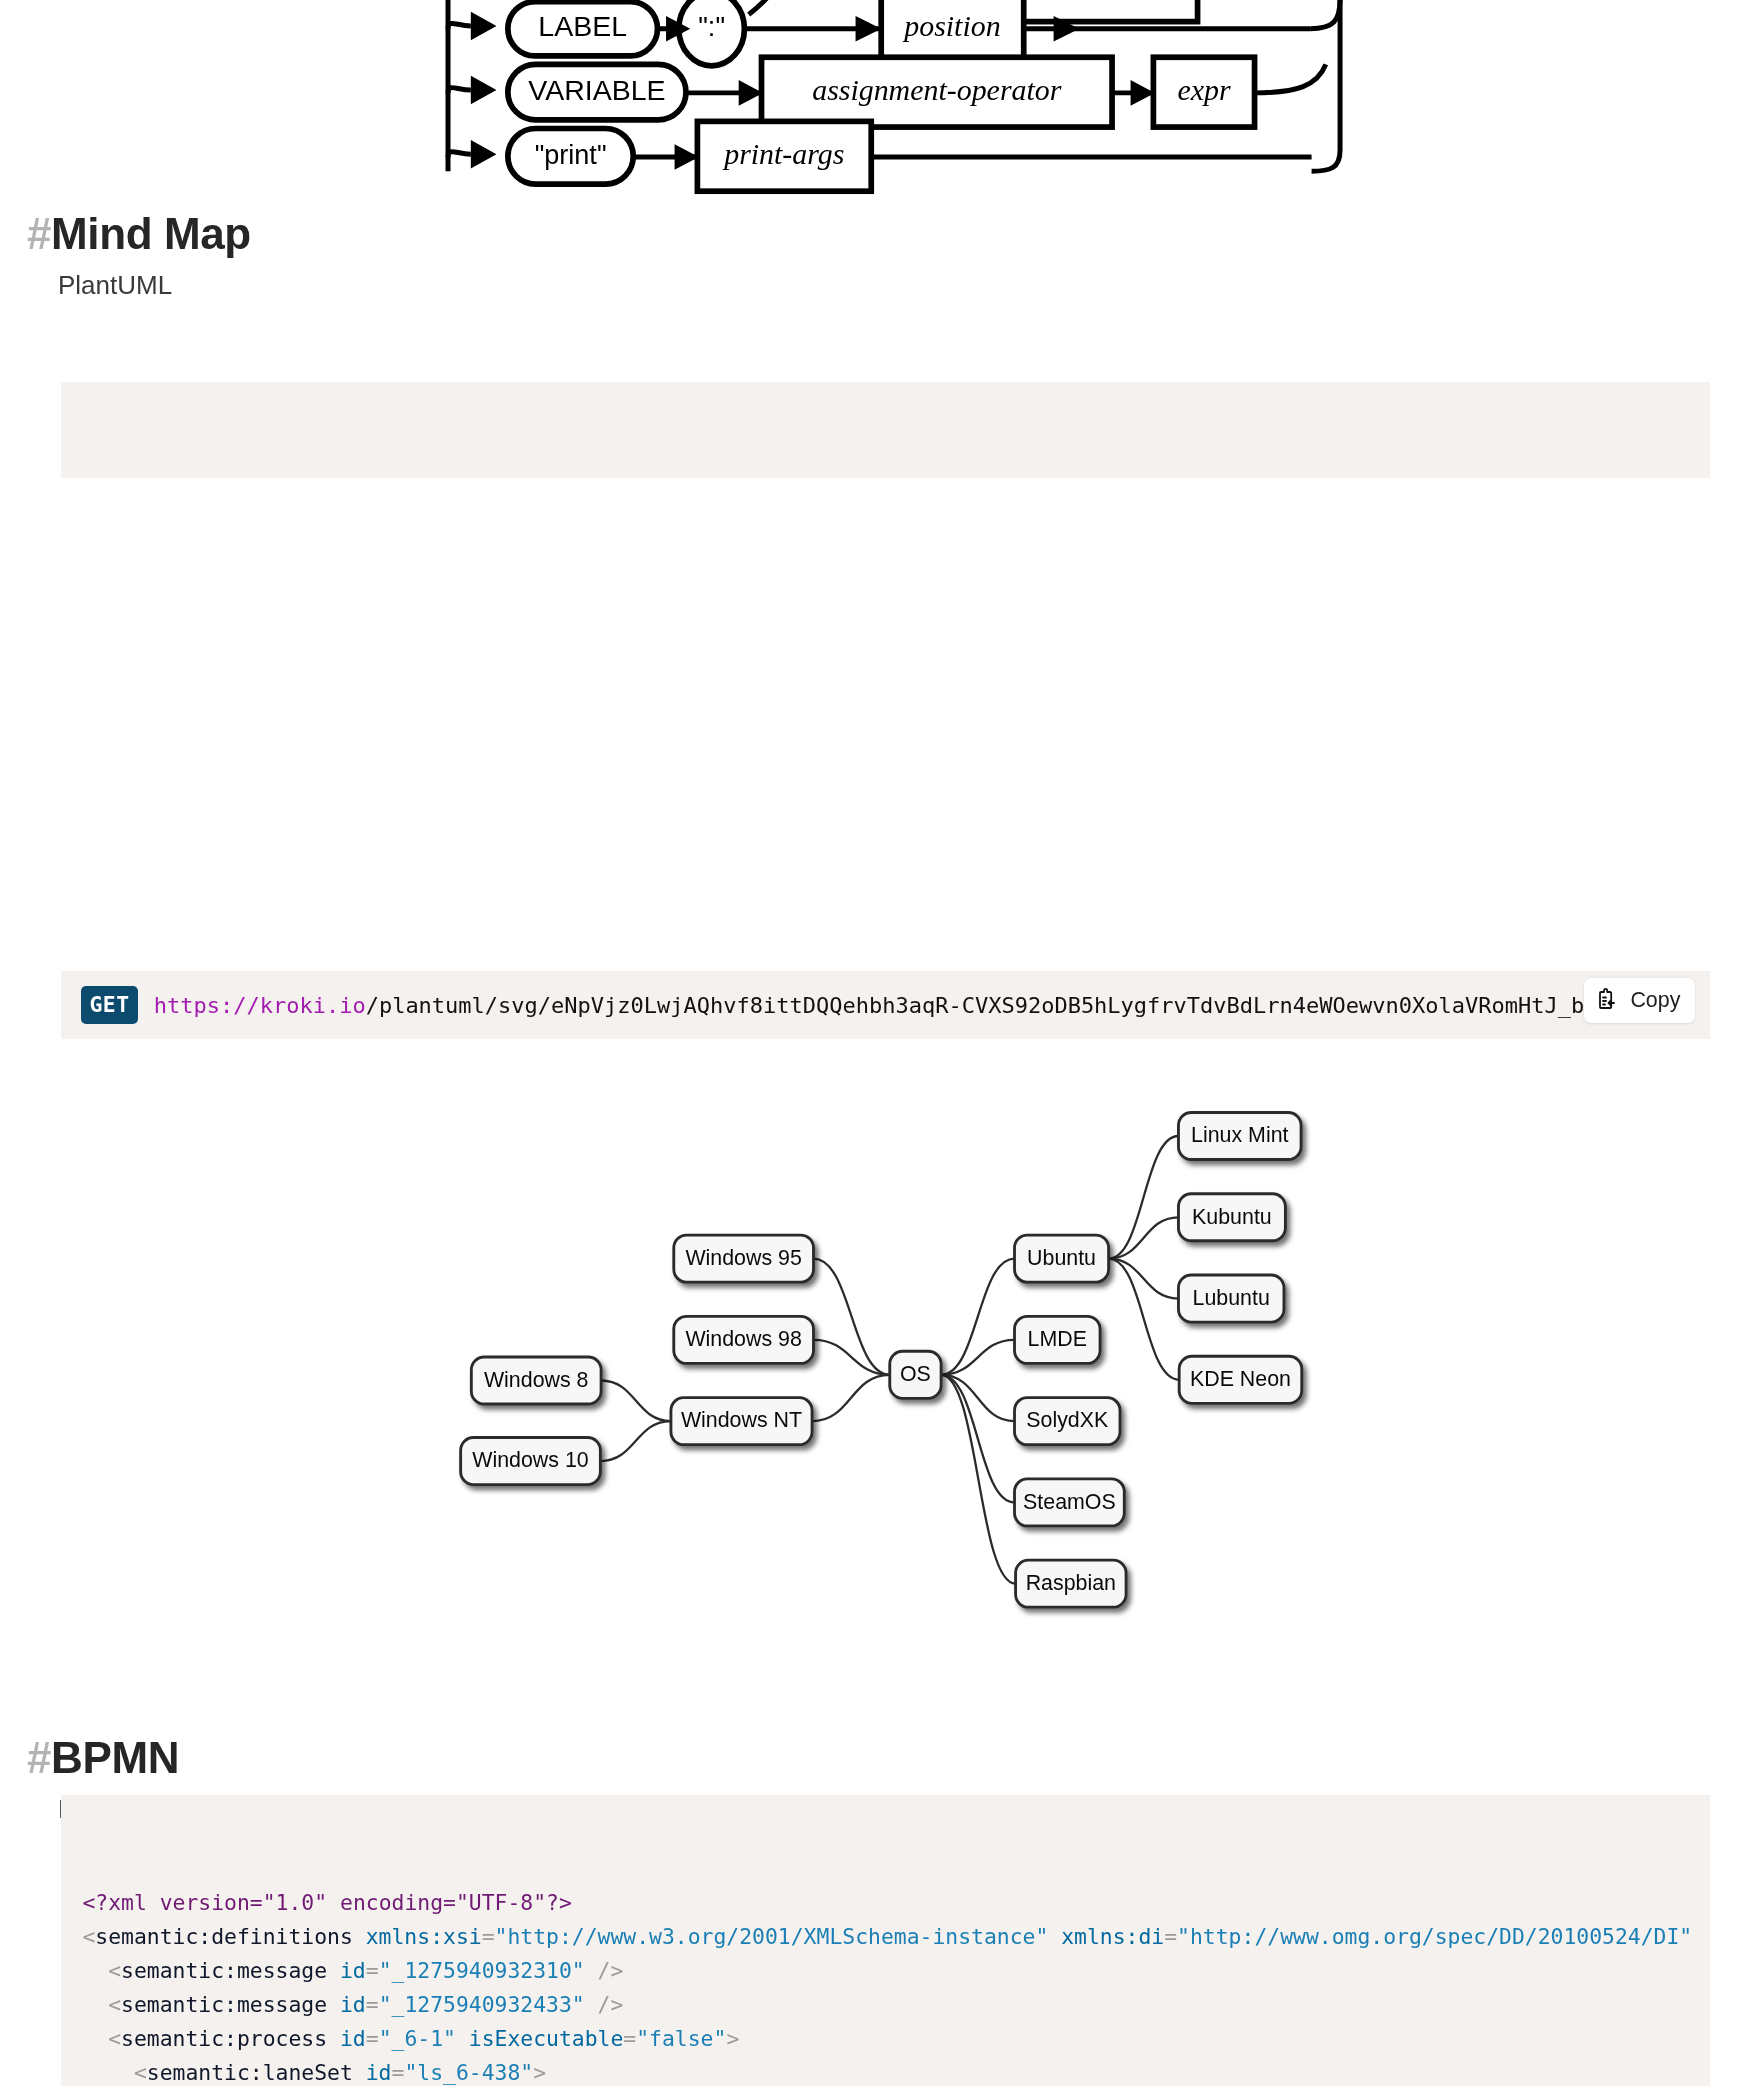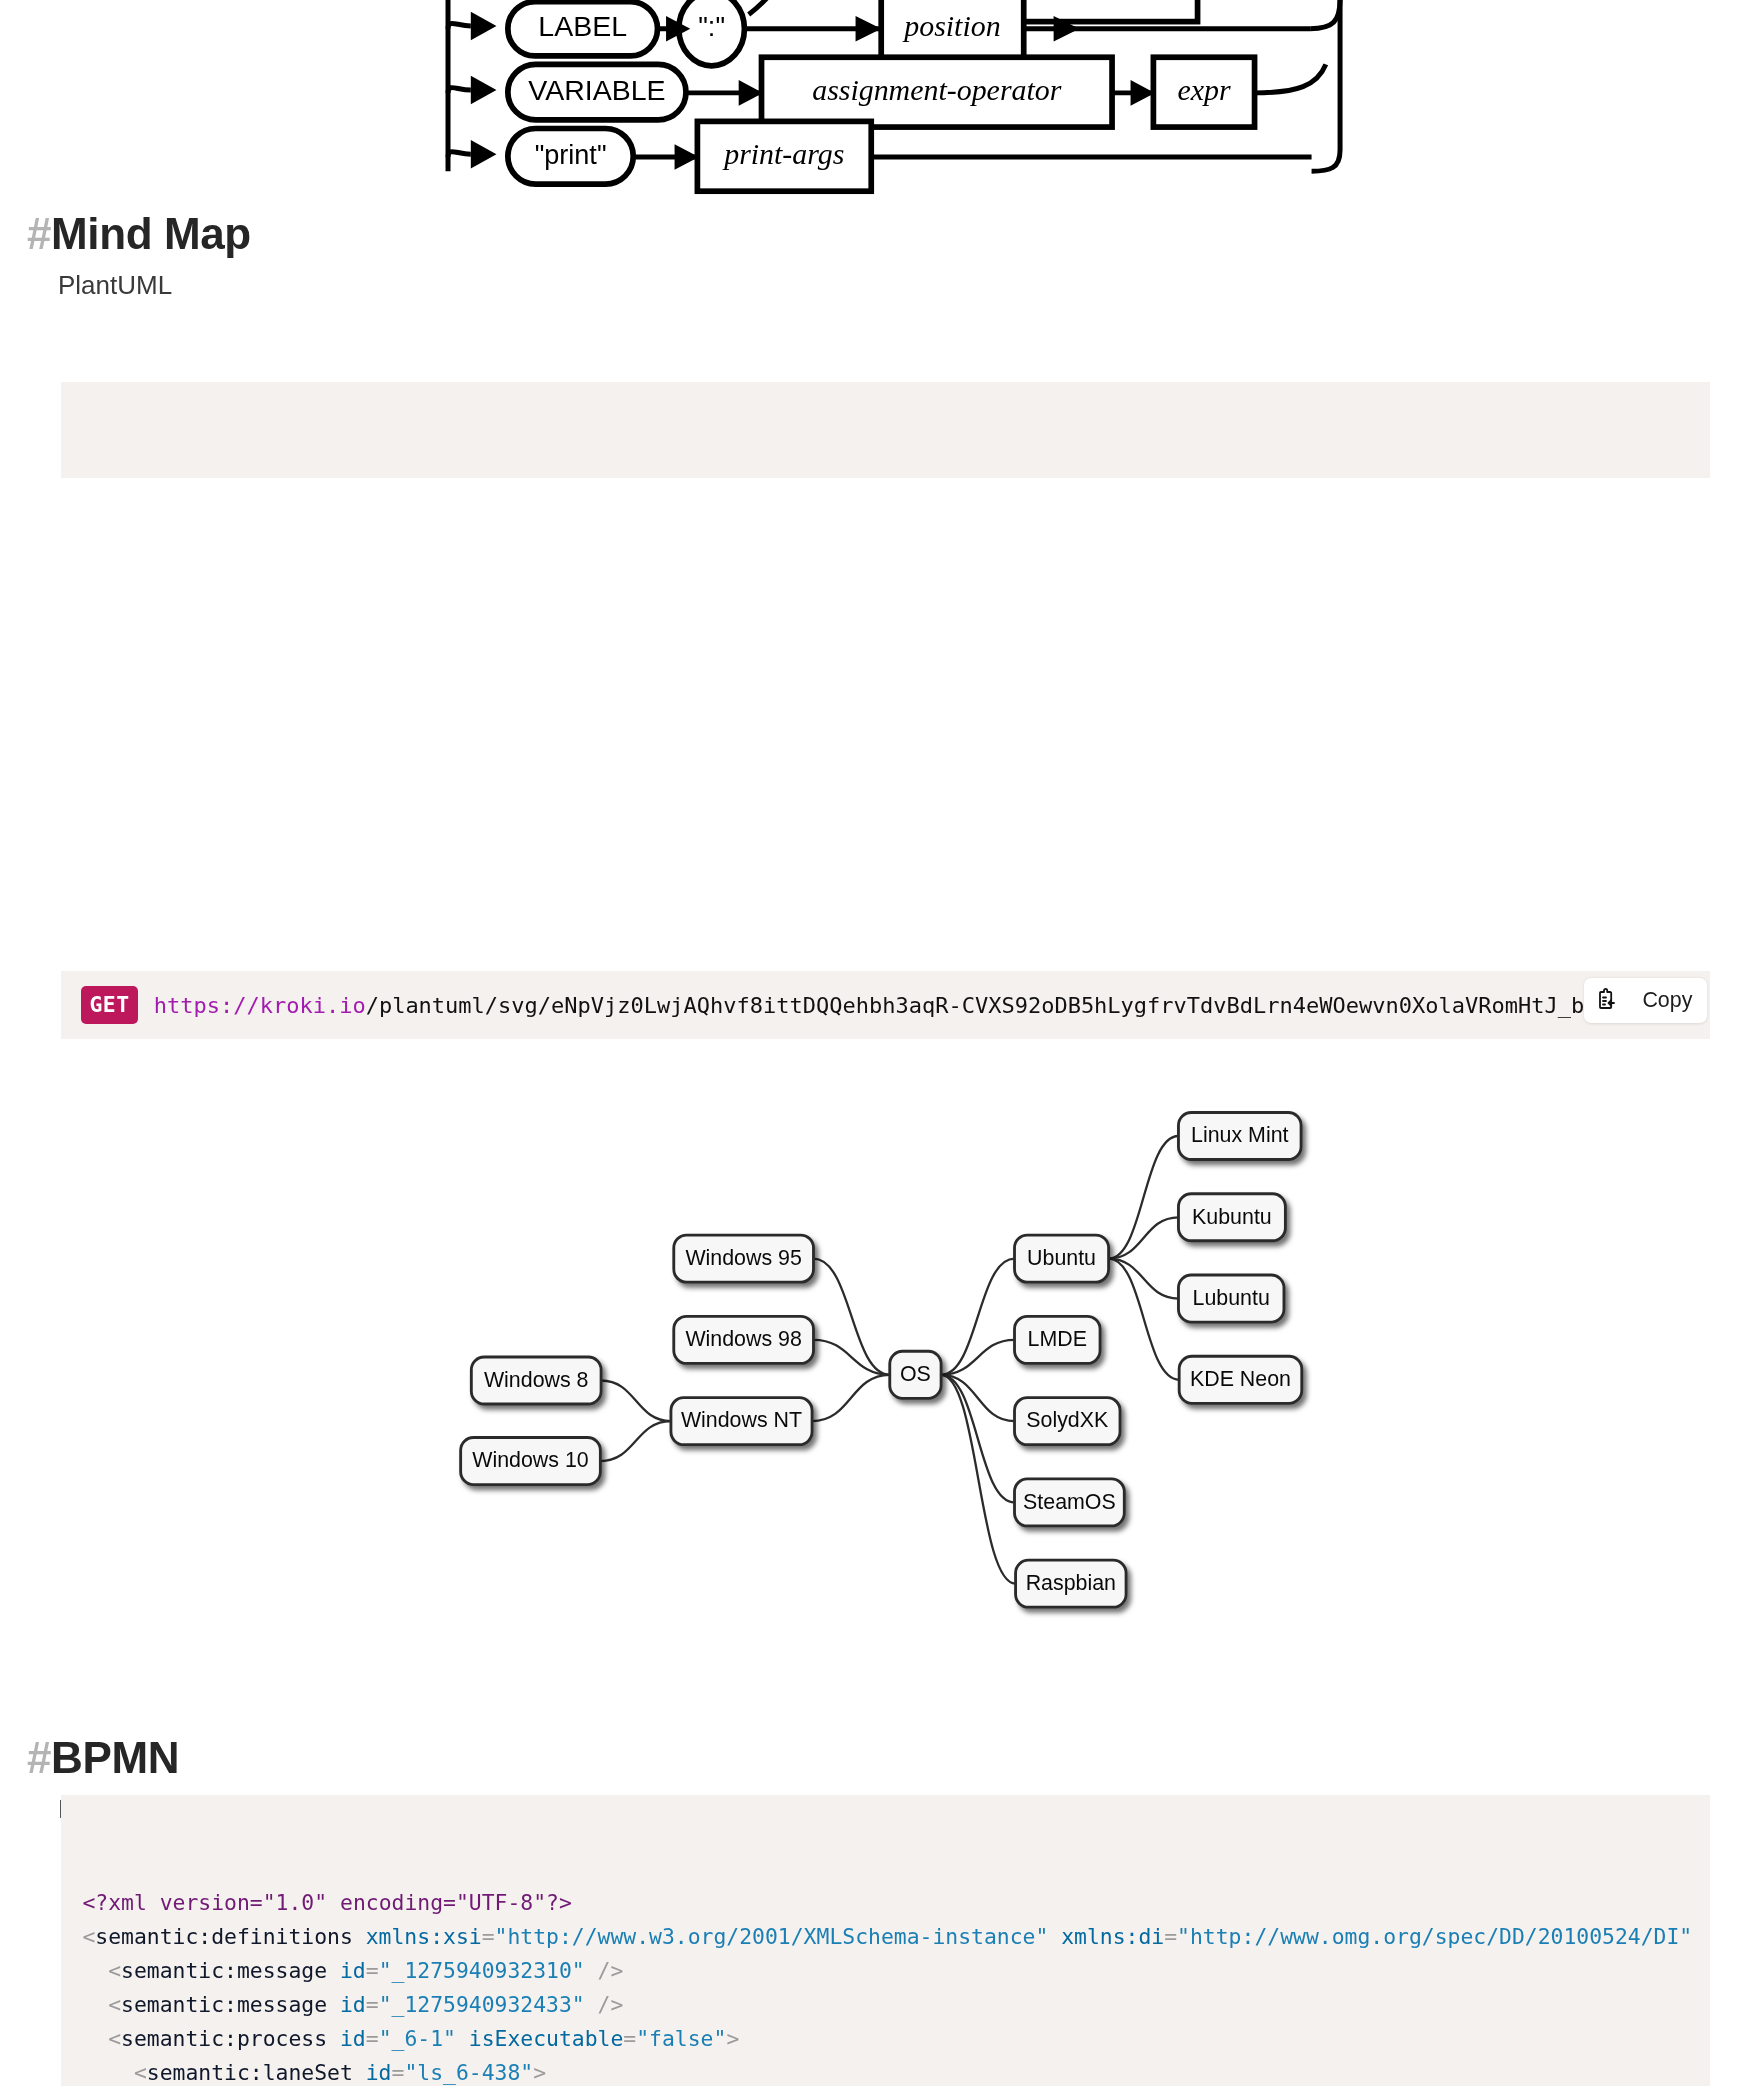--- a/index.html
+++ b/index.html
@@ -67,21 +67,21 @@
   .url-row {
     position: absolute;
     background: #f5f1ee;
     overflow: hidden;
     display: flex;
     align-items: center;
   }
   .get-badge {
     flex: 0 0 auto;
     margin-left: 20px;
-    background: #be185d;
+    background: #0c4a6e;
     color: #ffffff;
     font-family: "DejaVu Sans Mono", monospace;
     font-weight: bold;
     font-size: 21.4px;
     line-height: 1;
     padding: 7.1px 8.6px 8.6px 8.6px;
     border-radius: 5px;
     letter-spacing: 0.4px;
   }
   .url-text {
@@ -92,21 +92,21 @@
     white-space: nowrap;
     color: #111111;
   }
   .url-scheme { color: #a21caf; }
   .copy-btn {
     position: absolute;
     background: #ffffff;
     border-radius: 7.1px;
     display: flex;
     align-items: center;
-    gap: 23px;
+    gap: 11px;
     padding: 8.6px 14.3px 8.6px 11.4px;
     box-shadow: 0 0.7px 2.9px rgba(0,0,0,0.10);
     cursor: pointer;
   }
   .copy-label {
     font-size: 21.4px;
     color: #1d1d1d;
     font-family: "Liberation Sans", sans-serif;
   }
 

